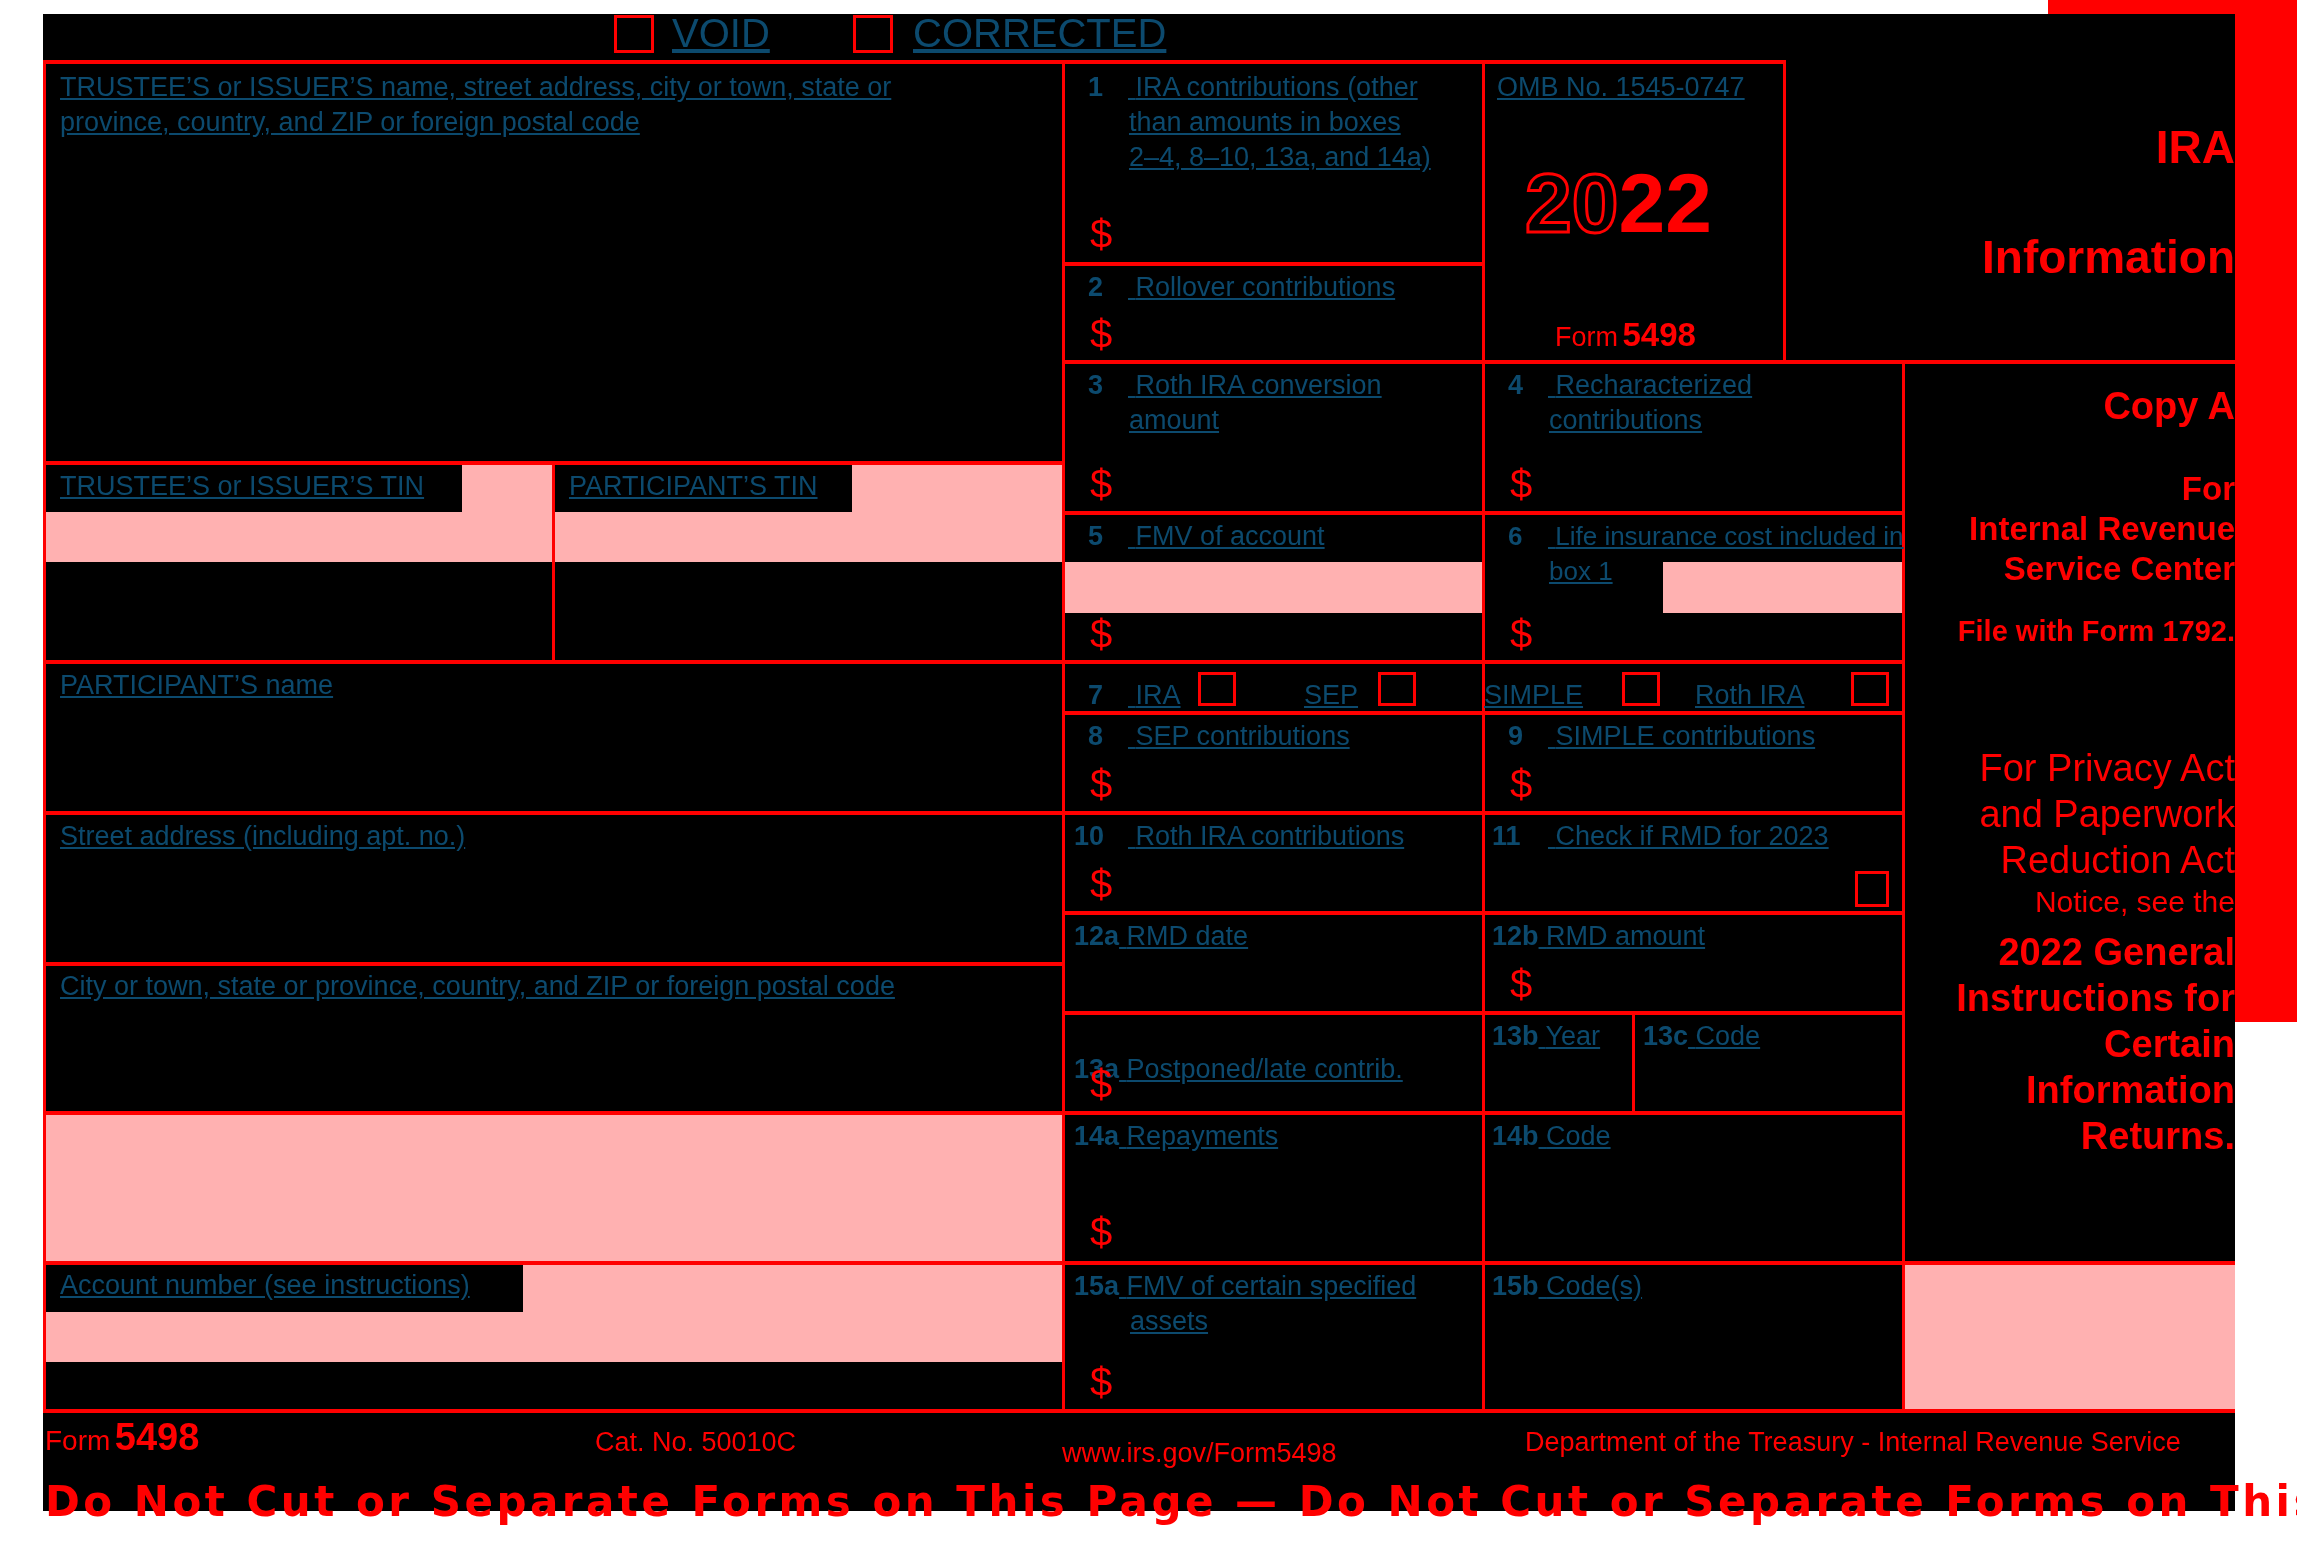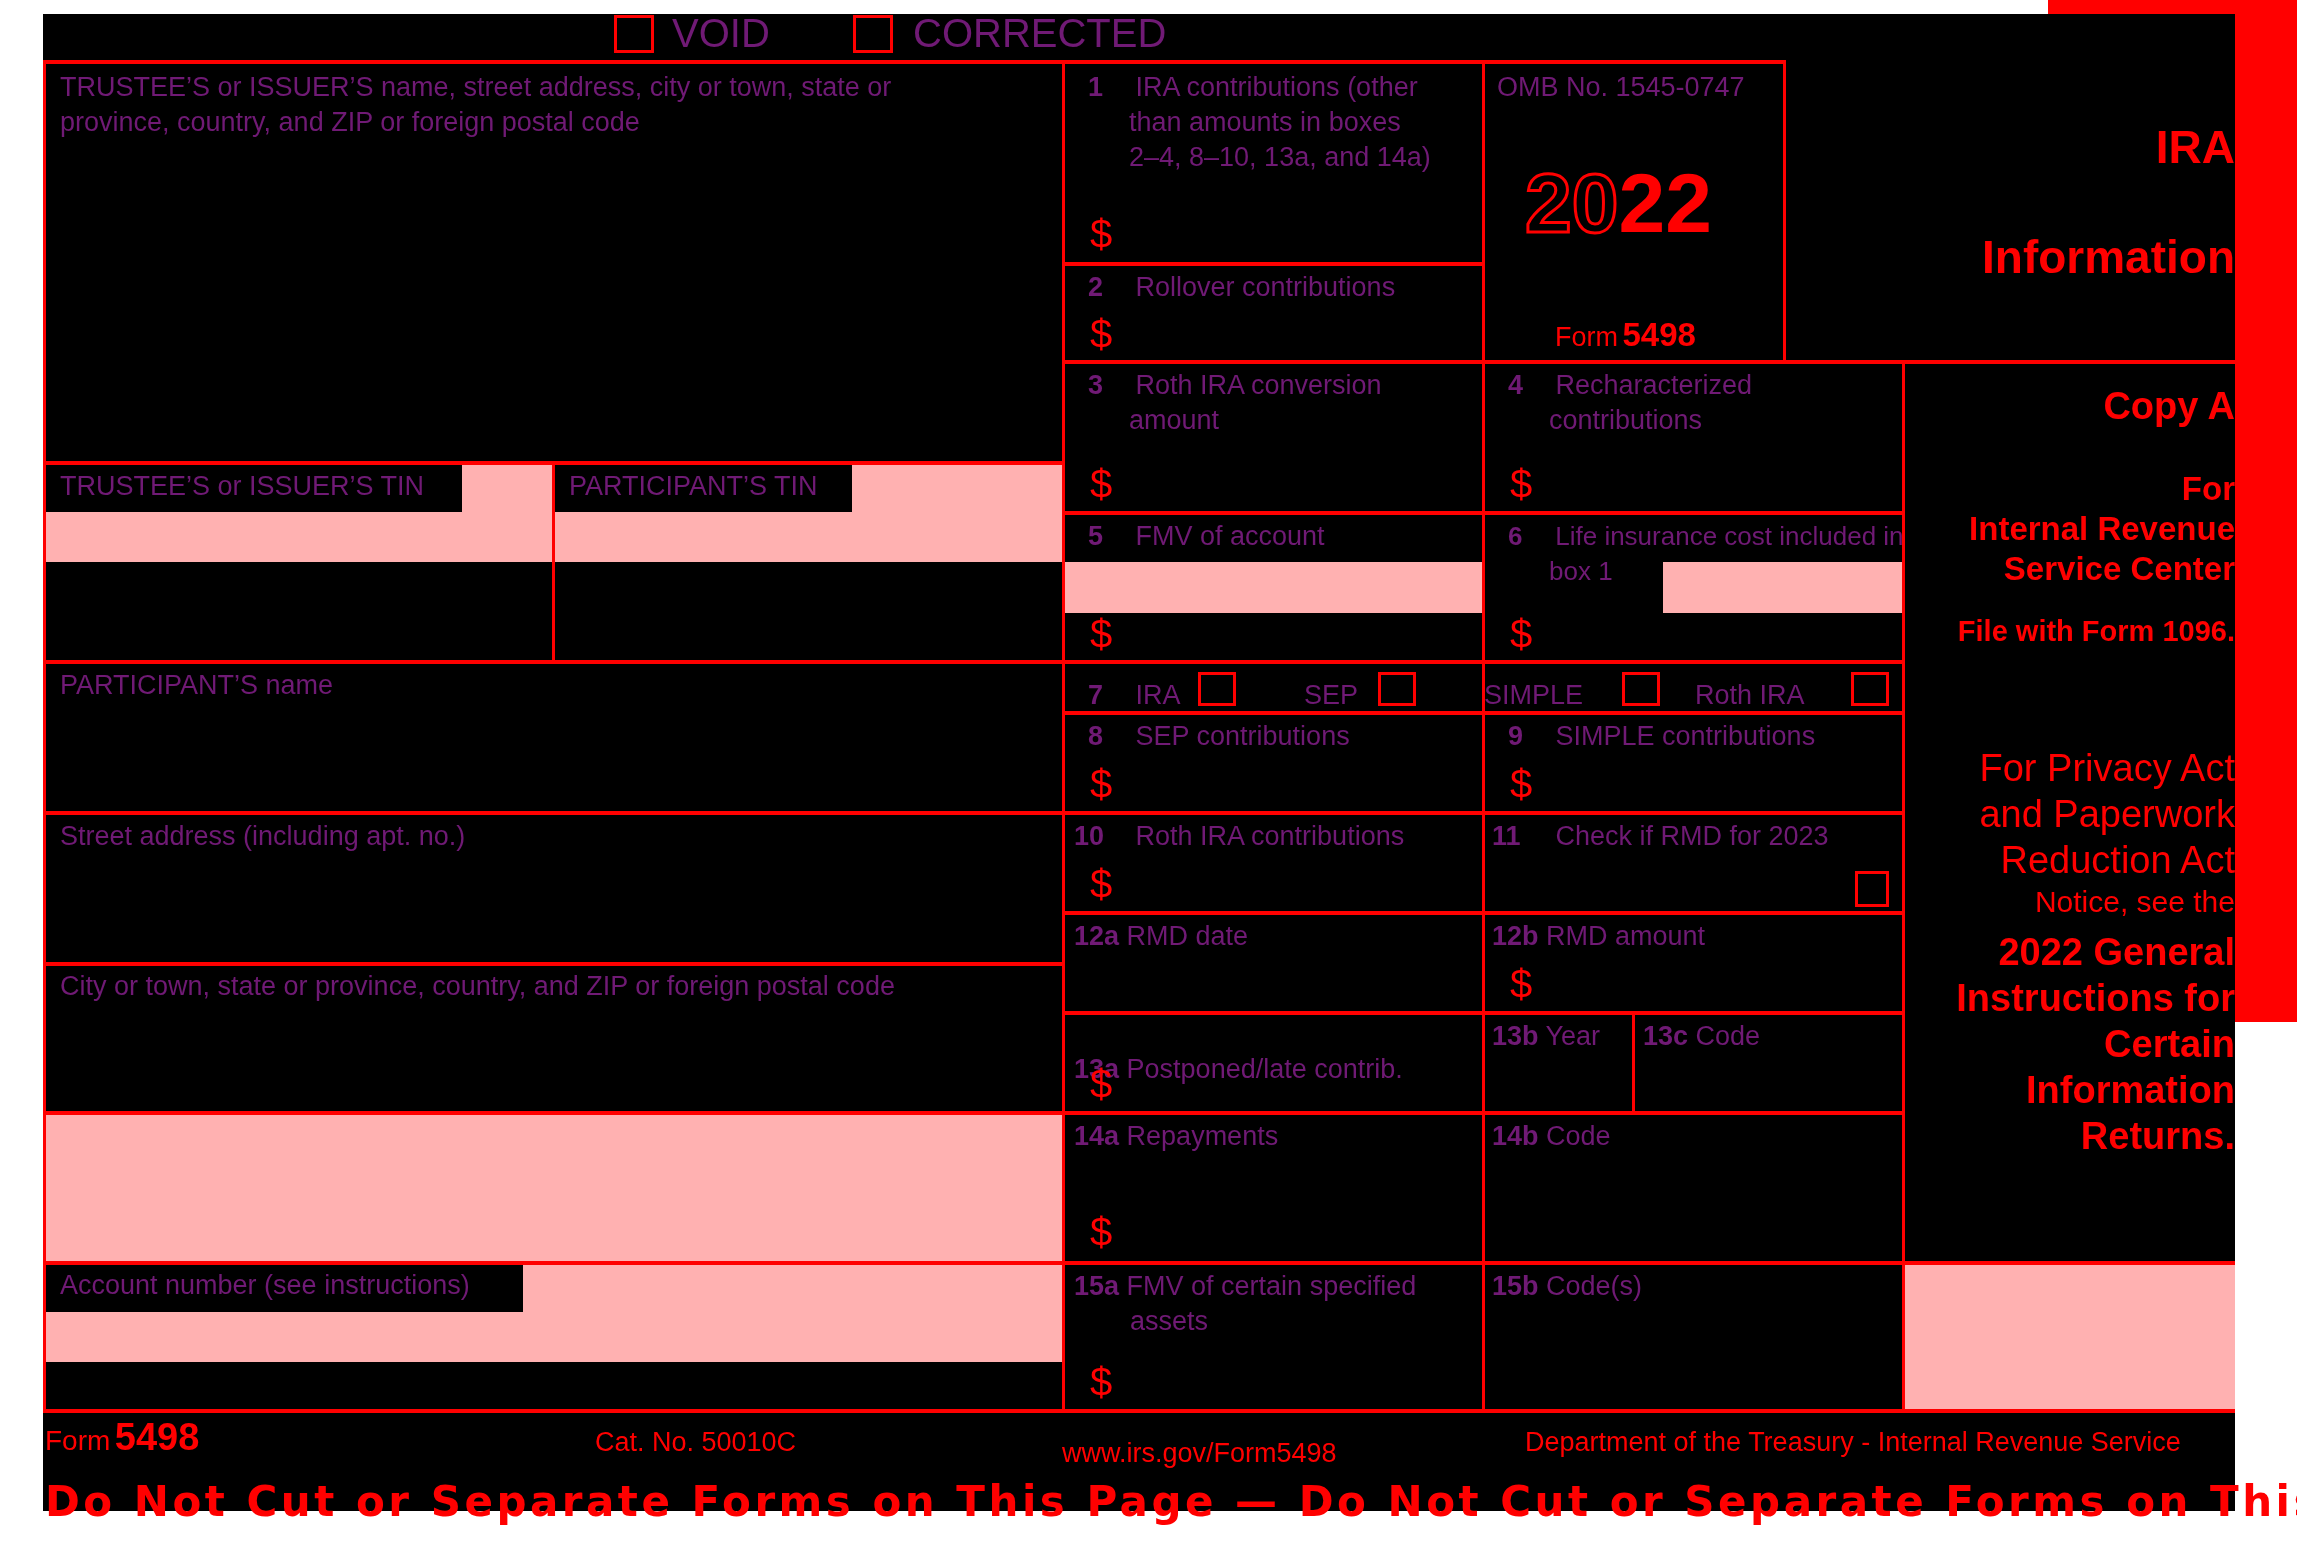--- a/index.html
+++ b/index.html
@@ -4,21 +4,21 @@
 <style>
   html, body { margin:0; padding:0; }
   body { width:2297px; height:1541px; background:#ffffff; position:relative; overflow:hidden;
          font-family:"Liberation Sans", sans-serif; color:#ff0000; }
   .abs { position:absolute; }
   .redstrip { left:2048px; top:0; width:249px; height:1022px; background:#ff0000; }
   .canvas { left:43px; top:14px; width:2192px; height:1497px; background:#000; }
   .hline { position:absolute; height:4px; background:#ff0000; }
   .vline { position:absolute; width:3px; background:#ff0000; }
   .pink { position:absolute; background:#ffb1b1; }
-  .lbl { position:absolute; font-size:27px; line-height:35px; color:#701a75; white-space:nowrap; }
+  .lbl { position:absolute; font-size:27px; line-height:35px; color:#0c4a6e; white-space:nowrap;text-decoration:underline; }
   .num { font-weight:bold; display:inline-block; min-width:40px; }
   .dollar { position:absolute; font-size:40px; color:#ff0000; }
   .cb { position:absolute; width:38px; height:34px; border:3px solid #ff0000; box-sizing:border-box; background:#000; }
   .cb-top { width:40px; height:38px; }
   .right-title { position:absolute; right:0; text-align:right; font-weight:bold; color:#ff0000; }
   .year-outline { font-size:84px; font-weight:bold; color:#000; -webkit-text-stroke:3px #ff0000; }
   .year-solid { font-size:84px; font-weight:bold; color:#ff0000; }
   .footer-txt { position:absolute; font-size:27px; color:#ff0000; white-space:nowrap; }
   .banner { position:absolute; font-size:42px; font-weight:bold; letter-spacing:3.5px; color:#ff0000; white-space:nowrap; font-family:"DejaVu Sans", sans-serif; }
 </style>
@@ -168,21 +168,21 @@
 <div class="dollar" style="left:1090px;top:1360px;">$</div>
 <div class="abs" style="left:1125px;top:1350px;width:350px;height:58px;"></div>
 <div class="lbl" style="left:1492px;top:1269px;"><span class="num" style="min-width:0;">15b</span> <span>Code(s)</span></div>
 <div class="abs" style="left:1490px;top:1310px;width:405px;height:98px;"></div>
 
 <div class="abs" style="left:1906px;top:365px;width:329px;height:790px;">
   <div class="right-title" style="top:20px;font-size:38px;">Copy A</div>
   <div class="right-title" style="top:105px;font-size:33px;">For</div>
   <div class="right-title" style="top:145px;font-size:33px;">Internal Revenue</div>
   <div class="right-title" style="top:185px;font-size:33px;">Service Center</div>
-  <div class="right-title" style="top:250px;font-size:29px;">File with Form 1096.</div>
+  <div class="right-title" style="top:250px;font-size:29px;">File with Form 1792.</div>
   <div class="right-title" style="top:382px;font-size:38px;font-weight:normal;">For Privacy Act</div>
   <div class="right-title" style="top:428px;font-size:38px;font-weight:normal;">and Paperwork</div>
   <div class="right-title" style="top:474px;font-size:38px;font-weight:normal;">Reduction Act</div>
   <div class="right-title" style="top:520px;font-size:30px;font-weight:normal;">Notice, see the</div>
   <div class="right-title" style="top:566px;font-size:38px;">2022 General</div>
   <div class="right-title" style="top:612px;font-size:38px;">Instructions for</div>
   <div class="right-title" style="top:658px;font-size:38px;">Certain</div>
   <div class="right-title" style="top:704px;font-size:38px;">Information</div>
   <div class="right-title" style="top:750px;font-size:38px;">Returns.</div>
 </div>

